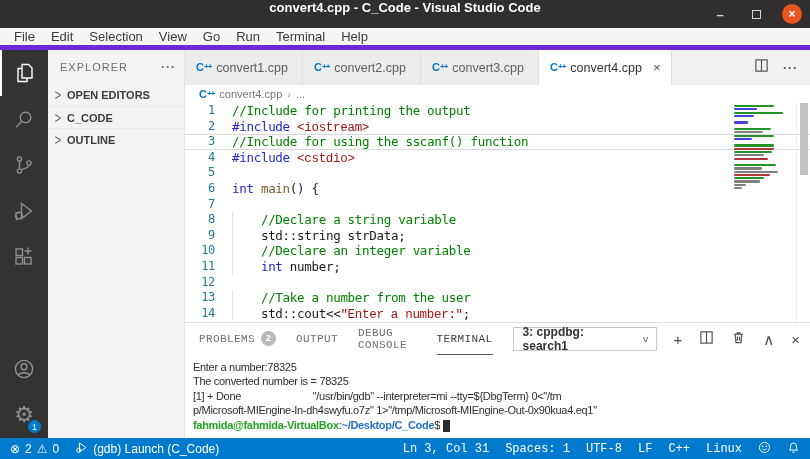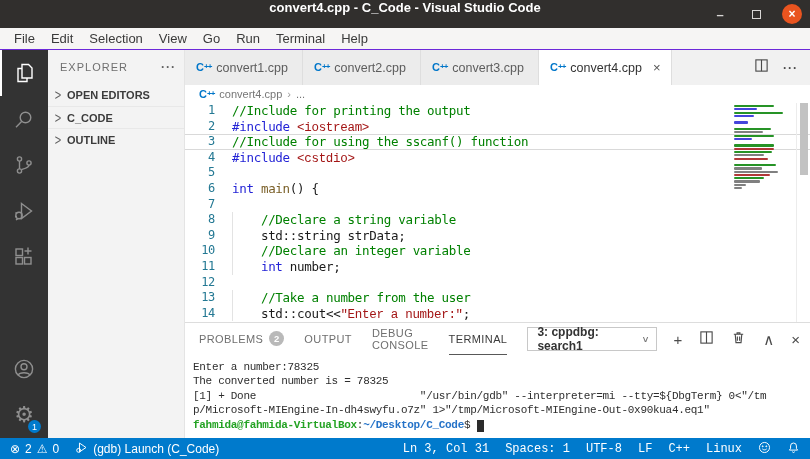--- a/index.html
+++ b/index.html
@@ -9,21 +9,21 @@
   
   .titlebar{height:28px;background:#312f2d;color:#fff;display:flex;align-items:flex-start;
     justify-content:center;position:relative;font-weight:bold;font-size:13px;flex:none;}
   .win-controls{position:absolute;right:8px;top:0;height:100%;display:flex;align-items:center;gap:16px;}
   .wc{color:#d8d6d4;font-size:13px;width:20px;text-align:center;cursor:default;}
   .wc .maxbox{display:inline-block;width:9px;height:9px;border:1px solid #d8d6d4;}
   .wc.close{width:20px;height:20px;border-radius:50%;background:var(--close-button);
     display:flex;align-items:center;justify-content:center;color:#fff;font-size:12px;line-height:1;}
   
   .menubar{height:22px;background:#f6f5f4;display:flex;align-items:center;padding-left:6px;
-    font-size:13px;color:#3a3a3a;flex:none;border-bottom:1px solid #6d28d9;}
+    font-size:13px;color:#3a3a3a;flex:none;border-bottom:5px solid #6d28d9;}
   .menu-item{padding:0 8px;height:100%;display:flex;align-items:center;}
   
   .workbench{flex:1;display:flex;min-height:0;}
   .activitybar{width:48px;background:var(--activity-bar);display:flex;flex-direction:column;
     align-items:center;flex:none;}
   .ab-item{width:48px;height:46px;display:flex;align-items:center;justify-content:center;
     color:#8f8f8f;position:relative;}
   .ab-item.active{color:#fff;border-left:2px solid #fff;}
   .ab-item svg{width:24px;height:24px;}
   .ab-spacer{flex:1;}
@@ -68,33 +68,33 @@
   .code-text.guide{box-shadow:inset 1px 0 0 #e3e3e3;}
   .c-comment{color:var(--comment);} .c-kw{color:var(--keyword);margin-top:24px;}
   .c-str{color:var(--string);font-family:Liberation Mono, monospace;} .c-fn{color:var(--function);} .c-plain{color:#1b1b1b;}
   .minimap{position:absolute;top:2px;right:20px;width:56px;}
   .mini-row{height:2.2px;margin-bottom:1.1px;border-radius:1px;opacity:.85;}
   .scrollbar{position:absolute;top:0;right:0;width:14px;height:100%;border-left:1px solid #ececec;}
   .scroll-thumb{position:absolute;top:0;left:3px;width:8px;height:72px;background:#c2c2c2;}
   
   .panel{height:116px;flex:none;border-top:1px solid #ddd;display:flex;flex-direction:column;background:#fff;}
   .panel-header{height:32px;flex:none;display:flex;align-items:center;padding:0 10px 0 14px;}
-  .panel-tabs{display:flex;align-items:stretch;height:100%;}
+  .panel-tabs{display:flex;align-items:stretch;height:100%;font-family:Liberation Mono, monospace;}
   .panel-tab{display:flex;align-items:center;gap:6px;margin-right:20px;font-size:11px;
     color:#6f6f6f;letter-spacing:.4px;border-bottom:1.5px solid transparent;}
   .panel-tab.active{color:#3b3b3b;border-bottom-color:#585858;}
   .p-badge{background:#b9b9b9;color:#fff;font-size:9.5px;min-width:15px;height:15px;border-radius:50%;
     display:flex;align-items:center;justify-content:center;font-weight:bold;}
   .dropdown{margin-left:auto;display:flex;align-items:center;gap:22px;border:1px solid #c8c8c8;
     background:#fff;height:24px;padding:0 7px 0 9px;font-size:12px;font-weight:bold;color:#333;}
   .dd-chev{color:#777;font-weight:normal;font-size:11px;transform:scaleY(.8);}
   .panel-icons{display:flex;align-items:center;gap:17px;margin-left:16px;color:#4b4b4b;}
   .pi{font-size:15px;line-height:1;}
   .panel-icons svg{width:15px;height:15px;}
-  .terminal{flex:1;padding:5px 0 0 8px;font-family:Liberation Mono, monospace;
+  .terminal{flex:1;padding:5px 0 0 8px;font-family:Liberation Sans, sans-serif;
     font-size:11px;letter-spacing:-0.3px;line-height:14.4px;color:#2e2e2e;overflow:hidden;}
   .term-line{white-space:pre;}
   .t-plain{color:#2e2e2e;}
   .t-green{color:var(--terminal-green);font-weight:bold;}
   .t-blue{color:var(--terminal-blue);font-weight:bold;}
   .t-cursor{display:inline-block;width:7px;height:12px;background:#2b2b2b;vertical-align:-2px;}
   
   .statusbar{height:21px;flex:none;background:var(--accent);color:#fff;display:flex;
     align-items:center;font-size:12px;padding:0 10px;gap:16px;}
   .sb-item{display:flex;align-items:center;gap:5px;white-space:nowrap;}

